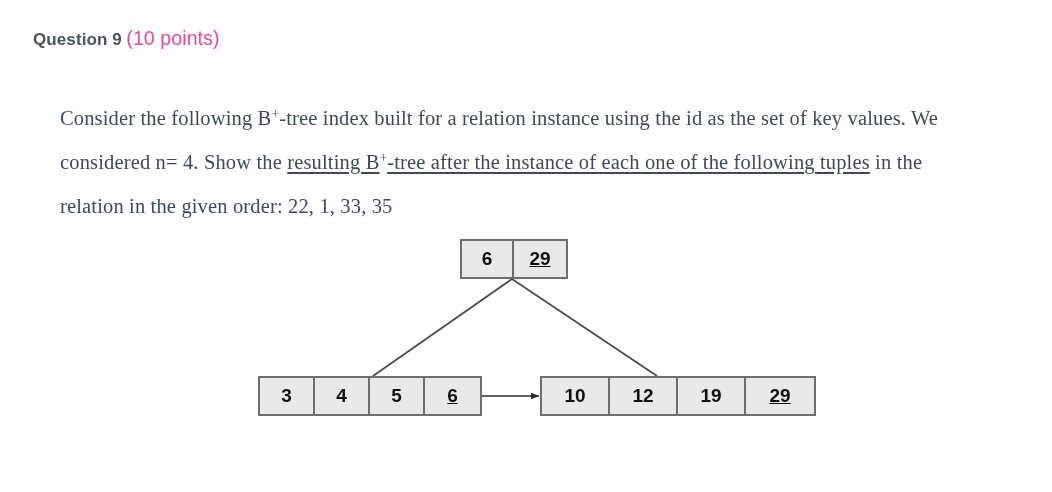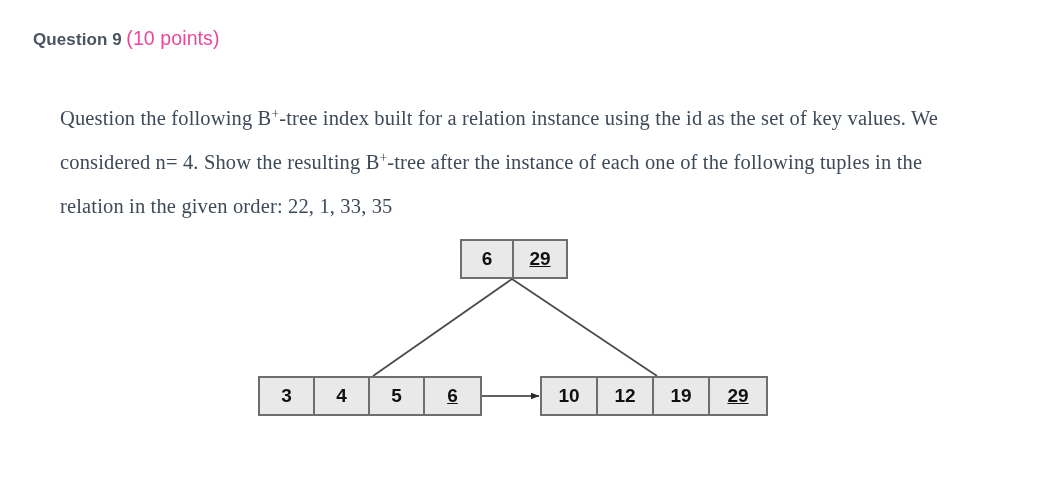--- a/index.html
+++ b/index.html
@@ -50,20 +50,21 @@
     line-height: 44px;
     color: #3f4a58;
     letter-spacing: 0.15px;
   }
   #prompt sup {
     font-size: 0.66em;
     vertical-align: 0.52em;
     line-height: 0;
   }
   .u {
+    text-decoration: underline;
     text-underline-offset: 3px;
   }
 
   
   #tree {
     position: absolute;
     left: 0;
     top: 0;
     width: 1052px;
     height: 492px;
@@ -96,31 +97,31 @@
   }
   .bt-cell:last-child { border-right: none; text-decoration: underline; }
 
   #node-root { left: 460px; top: 239px; height: 40px; }
   #node-root .bt-cell { width: 52px; height: 100%; }
 
   #node-leaf-left { left: 258px; top: 376px; height: 40px; }
   #node-leaf-left .bt-cell { width: 55px; height: 100%; }
 
   #node-leaf-right { left: 540px; top: 376px; height: 40px; }
-  #node-leaf-right .bt-cell { width: 56px; height: 100%; }
+  #node-leaf-right .bt-cell { width: 68px; height: 100%; }
 </style>
 </head>
 <body>
 
 <div id="question-header">
   <span class="q-title">Question 9</span>
   <span class="q-points">(10 points)</span>
 </div>
 
-<div id="prompt"><span>Question the following B</span><sup>+</sup><span>-tree index built for a relation instance using the id as the set of key values. We considered n= 4. Show the </span><span class="u">resulting B</span><sup>+</sup><span class="u">-tree after the instance of each one of the following tuples</span><span> in the relation in the given order: 22, 1, 33, 35</span></div>
+<div id="prompt"><span>Consider the following B</span><sup>+</sup><span>-tree index built for a relation instance using the id as the set of key values. We considered n= 4. Show the </span><span class="u">resulting B</span><sup>+</sup><span class="u">-tree after the instance of each one of the following tuples</span><span> in the relation in the given order: 22, 1, 33, 35</span></div>
 
 <div id="tree">
 
   <svg id="tree-svg" width="1052" height="492" xmlns="http://www.w3.org/2000/svg">
     <defs>
       <marker id="arrowhead" markerWidth="9" markerHeight="7" refX="8.5" refY="3.5" orient="auto" markerUnits="userSpaceOnUse">
         <polygon points="0 0, 9 3.5, 0 7" fill="#2b2b2b"></polygon>
       </marker>
     </defs>
 

